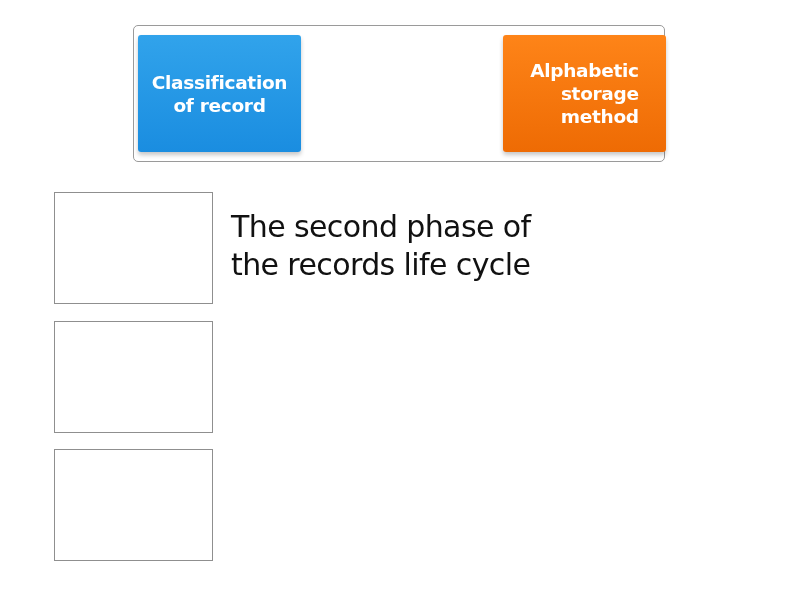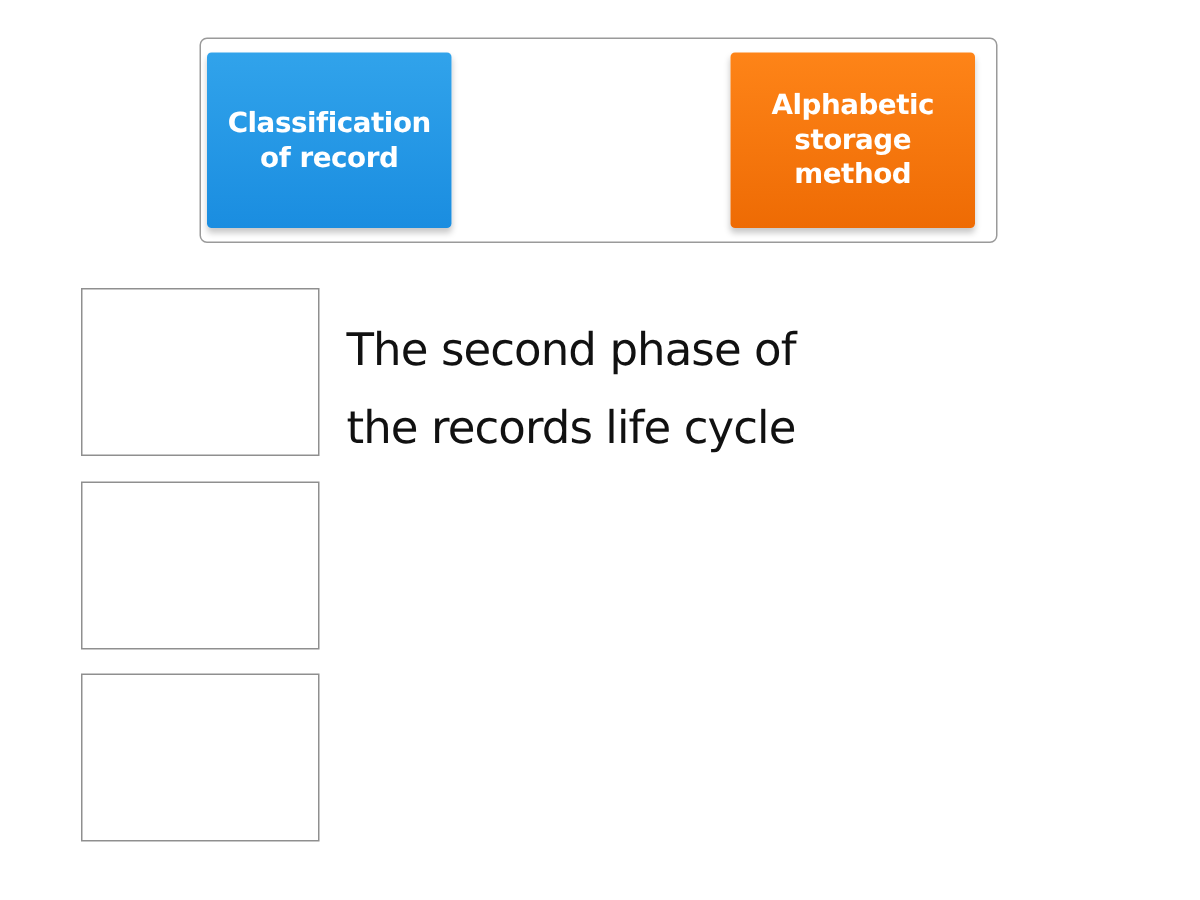--- a/index.html
+++ b/index.html
@@ -43,36 +43,36 @@
       text-align: center;
       box-sizing: border-box;
       padding: 0 6px;
       cursor: grab;
       box-shadow: 0 3px 4px rgba(0,0,0,0.22);
       letter-spacing: -0.3px;
     }
     .tile span { display: block; white-space: pre-line; }
     .tile-blue   { left: 138px; background: linear-gradient(#31a3eb, #1a8de0); }
     .tile-red    { left: 318px; background: linear-gradient(#e21f36, #c2192d); }
-    .tile-orange { left: 487px; background: linear-gradient(#fe8418, #ee6b04); }
+    .tile-orange { left: 503px; background: linear-gradient(#fe8418, #ee6b04); text-align: right; }
 
     .drop-box {
       position: absolute;
       left: 54px;
       width: 159px;
       height: 112px;
       border: 1px solid #8f8f8f;
       box-sizing: border-box;
       background: #ffffff;
     }
     .prompt {
       position: absolute;
       color: #111111;
       font-size: 30px;
-      line-height: 52px;
+      line-height: 38px;
       white-space: pre-line;
       letter-spacing: -0.6px;
     }
   </style>
 </head>
 <body>
 
 <div class="stage">
 
   <div class="tray"></div>

